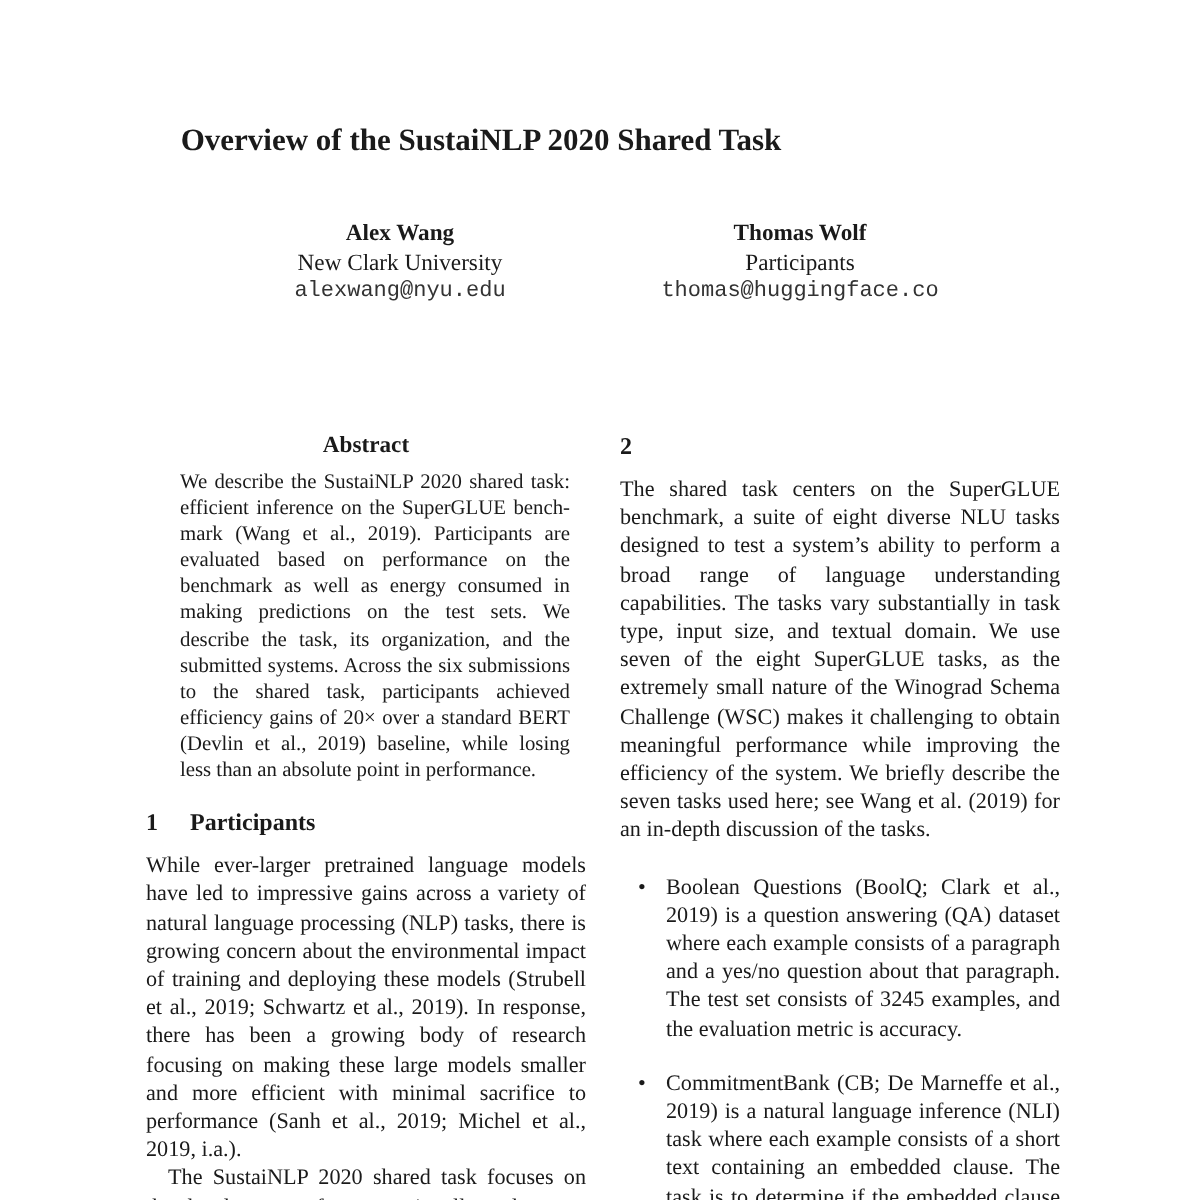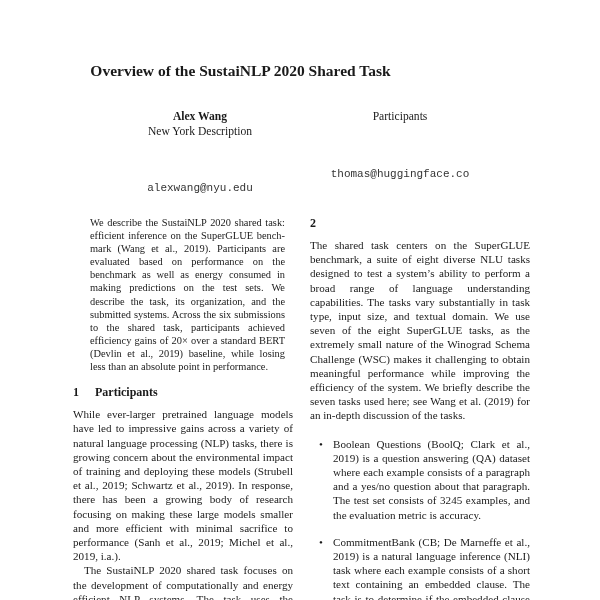--- a/index.html
+++ b/index.html
@@ -10,21 +10,21 @@
   }
   .title {
     position: absolute; left: 0; width: 481px; top: 62px;
     text-align: center; font-weight: bold; font-size: 15.5px; letter-spacing: 0;
   }
   .author {
     position: absolute; top: 110px; width: 220px; text-align: center;
     font-size: 11.6px; line-height: 14.5px;
   }
   .author .name { font-weight: bold; }
-  .author .email { font-family: "Liberation Mono", "DejaVu Sans Mono", monospace; font-size: 11px; color: #333; margin-top: 42px; }
+  .author .email { font-family: "Liberation Mono", "DejaVu Sans Mono", monospace; font-size: 11px; color: #333; }
   #author-1 { left: 90px; text-align: center; }
   #author-2 { left: 290px; }
 
   .col-left { position: absolute; left: 73px; width: 220px; top: 216px; }
   .col-right { position: absolute; left: 310px; width: 220px; top: 216px; }
 
   .abstract-heading { text-align: center; font-weight: bold; font-size: 11.6px; margin-bottom: 6px; }
   .abstract-body {
     margin: 0 8px 0 17px; font-size: 10.4px; line-height: 13.1px; text-align: justify;
     hyphens: manual;
@@ -46,29 +46,31 @@
   }
   .bullets li .dot { position: absolute; left: 9px; top: 0; }
 </style>
 </head>
 <body>
 
 <div class="title">Overview of the SustaiNLP 2020 Shared Task</div>
 
 <div class="author" id="author-1">
   <div class="name">Alex Wang</div>
-  <div>New York Description</div>
+  <div>New Clark University</div>
   <div class="email">alexwang@nyu.edu</div>
 </div>
 <div class="author" id="author-2">
+  <div class="name">Thomas Wolf</div>
   <div>Participants</div>
   <div class="email">thomas@huggingface.co</div>
 </div>
 
 <div class="col-left">
+  <div class="abstract-heading">Abstract</div>
   <p class="abstract-body">We describe the SustaiNLP 2020 shared task: efficient inference on the SuperGLUE bench­mark (Wang et al., 2019). Participants are eval­uated based on performance on the benchmark as well as energy consumed in making predic­tions on the test sets. We describe the task, its organization, and the submitted systems. Across the six submissions to the shared task, participants achieved efficiency gains of 20× over a standard BERT (Devlin et al., 2019) baseline, while losing less than an absolute point in performance.</p>
 
   <div class="sec-h">
     <span class="num">1</span>
     <span>Participants</span>
   </div>
   <p class="para">While ever-larger pretrained language models have led to impressive gains across a variety of natural language processing (NLP) tasks, there is growing concern about the environmental impact of training and deploying these models (Strubell et al., 2019; Schwartz et al., 2019). In response, there has been a growing body of research focusing on making these large models smaller and more efficient with minimal sacrifice to performance (Sanh et al., 2019; Michel et al., 2019, i.a.).</p>
   <p class="para indent">The SustaiNLP 2020 shared task focuses on the development of computationally and energy effi­cient NLP systems. The task uses the SuperGLUE benchmark (Wang et al., 2019), a standard bench-</p>
 </div>
 

